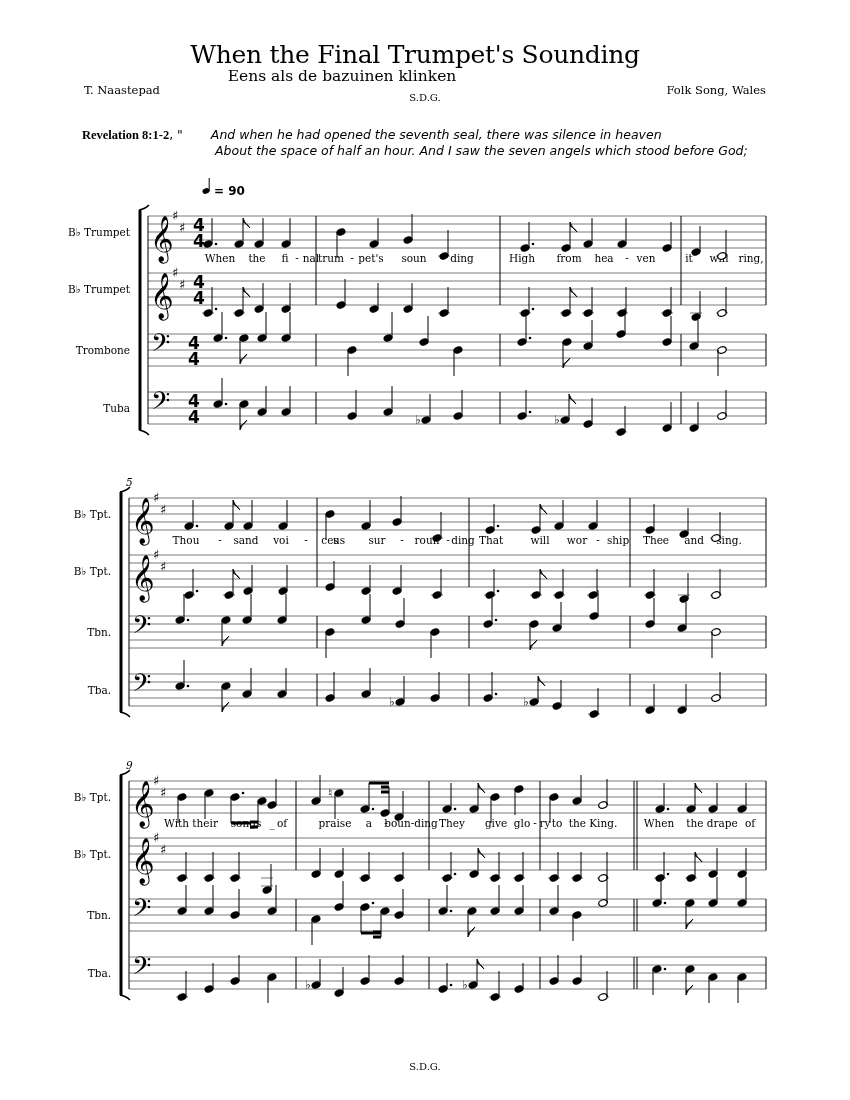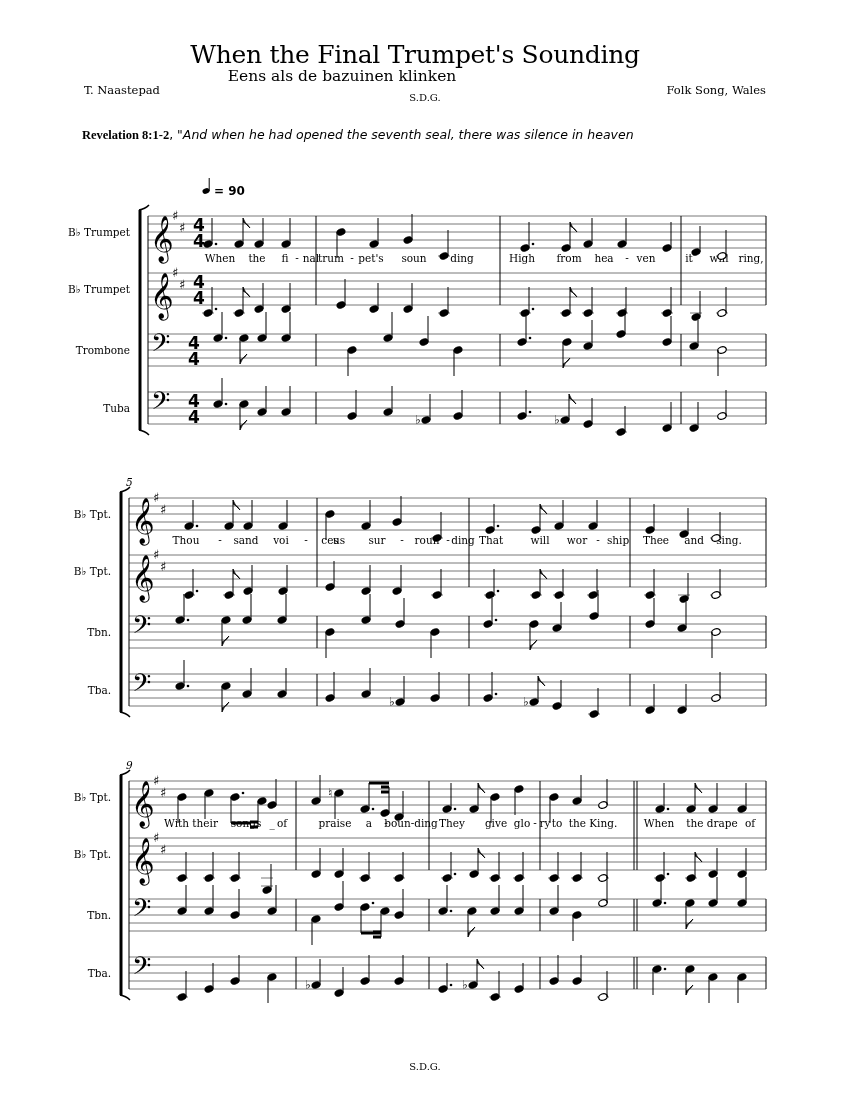--- a/index.html
+++ b/index.html
@@ -6,38 +6,39 @@
   body { width: 850px; height: 1100px; position: relative; overflow: hidden; font-family: "DejaVu Serif", serif; color: #000; }
   .abs { position: absolute; }
   .title { left: 0; width: 830px; top: 40px; text-align: center; font-size: 25px; font-family: "DejaVu Serif", serif; letter-spacing: -0.3px; }
   .subtitle { left: 0; width: 684px; top: 67px; text-align: center; font-size: 15.5px; }
   .poet { left: 84px; top: 83px; font-size: 11.5px; }
   .composer { right: 84px; top: 83px; font-size: 11.5px; text-align: right; }
   .dedication { left: 0; width: 850px; top: 92px; text-align: center; font-size: 10px; }
   .footer { left: 0; width: 850px; top: 1061px; text-align: center; font-size: 10px; }
   .epigraph { left: 82px; top: 127px; font-family: "DejaVu Sans", sans-serif; font-size: 12.5px; line-height: 16px; }
   .epigraph .ref { font-weight: bold; font-family: Liberation Serif, serif; }
-  .epigraph .quote { font-style: italic; }
+  .epigraph .quote { font-style: italic; margin-left: 28px; }
   .epigraph .cont { padding-left: 133px; font-style: italic; display: block; }
   svg { position: absolute; left: 0; top: 0; }
   .iname { font-family: "DejaVu Serif", serif; font-size: 10.5px; }
   .lyric { font-family: "DejaVu Serif", serif; font-size: 10.5px; }
   .tempo { font-family: "DejaVu Sans", sans-serif; font-weight: bold; font-size: 12px; }
 </style>
 </head>
 <body>
 
 <div class="abs title">When the Final Trumpet's Sounding</div>
 <div class="abs subtitle">Eens als de bazuinen klinken</div>
 <div class="abs poet">T. Naastepad</div>
 <div class="abs composer">Folk Song, Wales</div>
 <div class="abs dedication">S.D.G.</div>
 
 <div class="abs epigraph">
   <span class="ref">Revelation 8:1-2</span><span>, "</span><span class="quote">And when he had opened the seventh seal, there was silence in heaven</span>
+  <span class="cont">About the space of half an hour. And I saw the seven angels which stood before God;</span>
 </div>
 
 <svg id="score" width="850" height="1100" viewBox="0 0 850 1100" xmlns="http://www.w3.org/2000/svg">
     <path d="M140 210 L140 430" stroke="#000" stroke-width="3" fill="none"></path>
     <path d="M139 210 q6 -1 10 -5" stroke="#000" stroke-width="1.6" fill="none"></path>
     <path d="M139 430 q6 1 10 5" stroke="#000" stroke-width="1.6" fill="none"></path>
     <ellipse cx="206" cy="191" rx="3.6" ry="2.7" fill="#000" transform="rotate(-20 206 191)"></ellipse>
     <line x1="209.2" y1="191" x2="209.2" y2="178" stroke="#000" stroke-width="1"></line>
     <text x="214" y="195" class="tempo" text-anchor="start">= 90</text>
     <line x1="148" y1="216" x2="766" y2="216" stroke="#555" stroke-width="0.8"></line>

